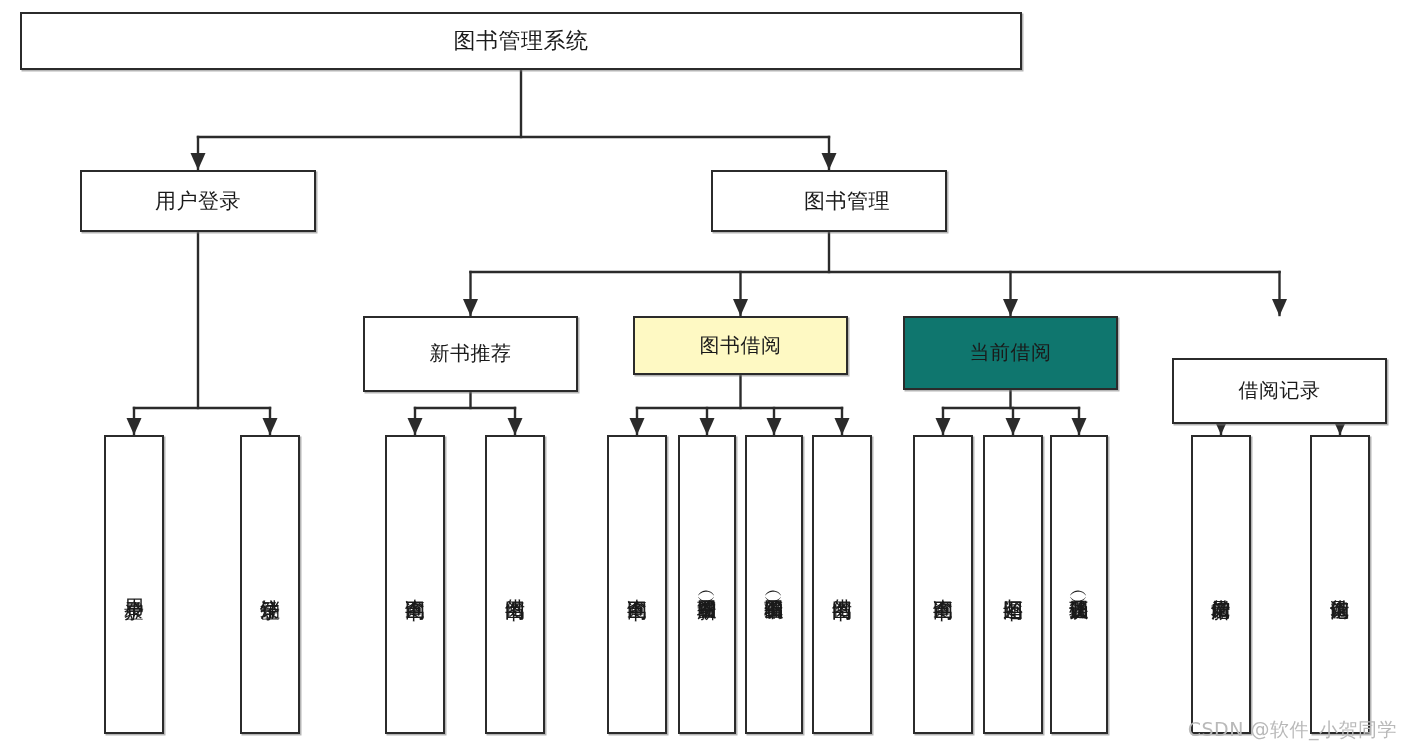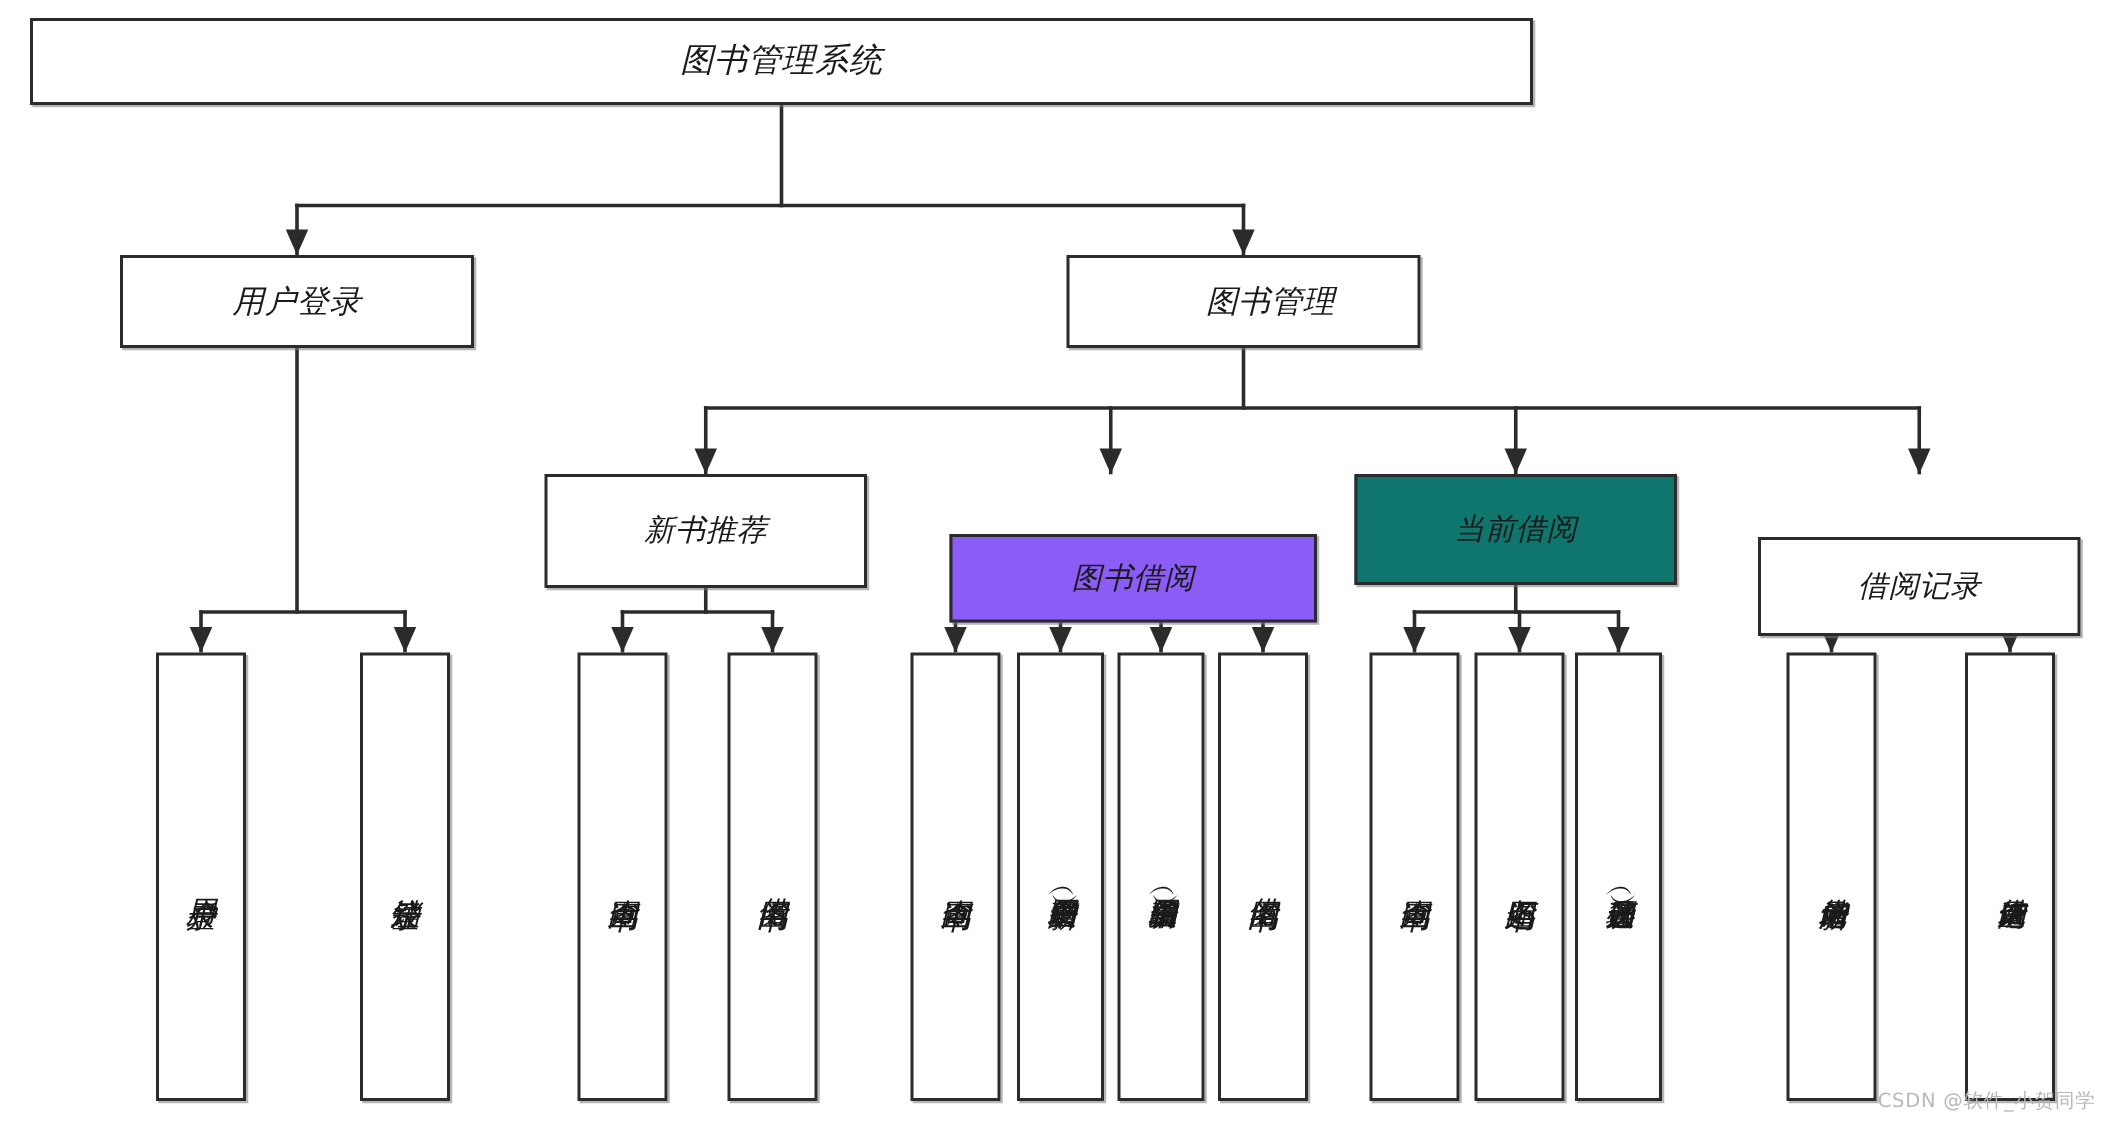--- a/index.html
+++ b/index.html
@@ -35,21 +35,20 @@
     display: flex;
     align-items: center;
     justify-content: center;
     color: #1a1a1a;
   }
   .node .lbl {
     display: block;
     text-align: right;
     line-height: 1.18;
     white-space: nowrap;
-    font-style: italic;
   }
   
   .node.horiz .lbl {
     font-size: 21px;
     letter-spacing: 0.5px;
   }
   .node.root .lbl {
     font-size: 22px;
   }
   .node.lvl3 .lbl {
@@ -70,21 +69,21 @@
     max-height: 280px;
   }
   .node.vert.tight .lbl {
     font-size: 19px;
     letter-spacing: 0px;
   }
   #watermark {
     position: absolute;
     right: 8px;
     bottom: 4px;
-    font-size: 13px;
+    font-size: 19px;
     color: #b9b9b9;
     letter-spacing: 0.5px;
     white-space: nowrap;
     font-family: "DejaVu Sans", "Liberation Sans", sans-serif;
   }
 </style>
 </head>
 <body>
 
 <div id="canvas">
@@ -148,21 +147,21 @@
       </div>
       <div class="node horiz" style="left: 80px; top: 170px; width: 236px; height: 62px; border-color: rgb(43, 43, 43); background: rgb(255, 255, 255);">
         <span class="lbl">用户登录</span>
       </div>
       <div class="node horiz" style="left: 711px; top: 170px; width: 236px; height: 62px; border-color: rgb(43, 43, 43); background: rgb(255, 255, 255); padding-left: 36px;">
         <span class="lbl">图书管理</span>
       </div>
       <div class="node horiz lvl3" style="left: 363px; top: 316px; width: 215px; height: 76px; border-color: rgb(43, 43, 43); background: rgb(255, 255, 255);">
         <span class="lbl">新书推荐</span>
       </div>
-      <div class="node horiz lvl3" style="left: 633px; top: 316px; width: 245px; height: 59px; border-color: rgb(43, 43, 43); background: #8b5cf6; margin-top: 40px;">
+      <div class="node horiz lvl3" style="left: 633px; top: 316px; width: 215px; height: 59px; border-color: rgb(43, 43, 43); background: #fef9c3;">
         <span class="lbl">图书借阅</span>
       </div>
       <div class="node horiz lvl3" style="left: 903px; top: 316px; width: 215px; height: 74px; border-color: rgb(43, 43, 43); background: #0f766e;">
         <span class="lbl">当前借阅</span>
       </div>
       <div class="node horiz lvl3" style="left: 1172px; top: 316px; width: 215px; height: 66px; border-color: rgb(43, 43, 43); background: rgb(255, 255, 255); margin-top: 42px;">
         <span class="lbl">借阅记录</span>
       </div>
       <div class="node vert" style="left: 104px; top: 435px; width: 60px; height: 299px; border-color: rgb(43, 43, 43); background: rgb(255, 255, 255);">
         <span class="lbl">用户登录</span>

